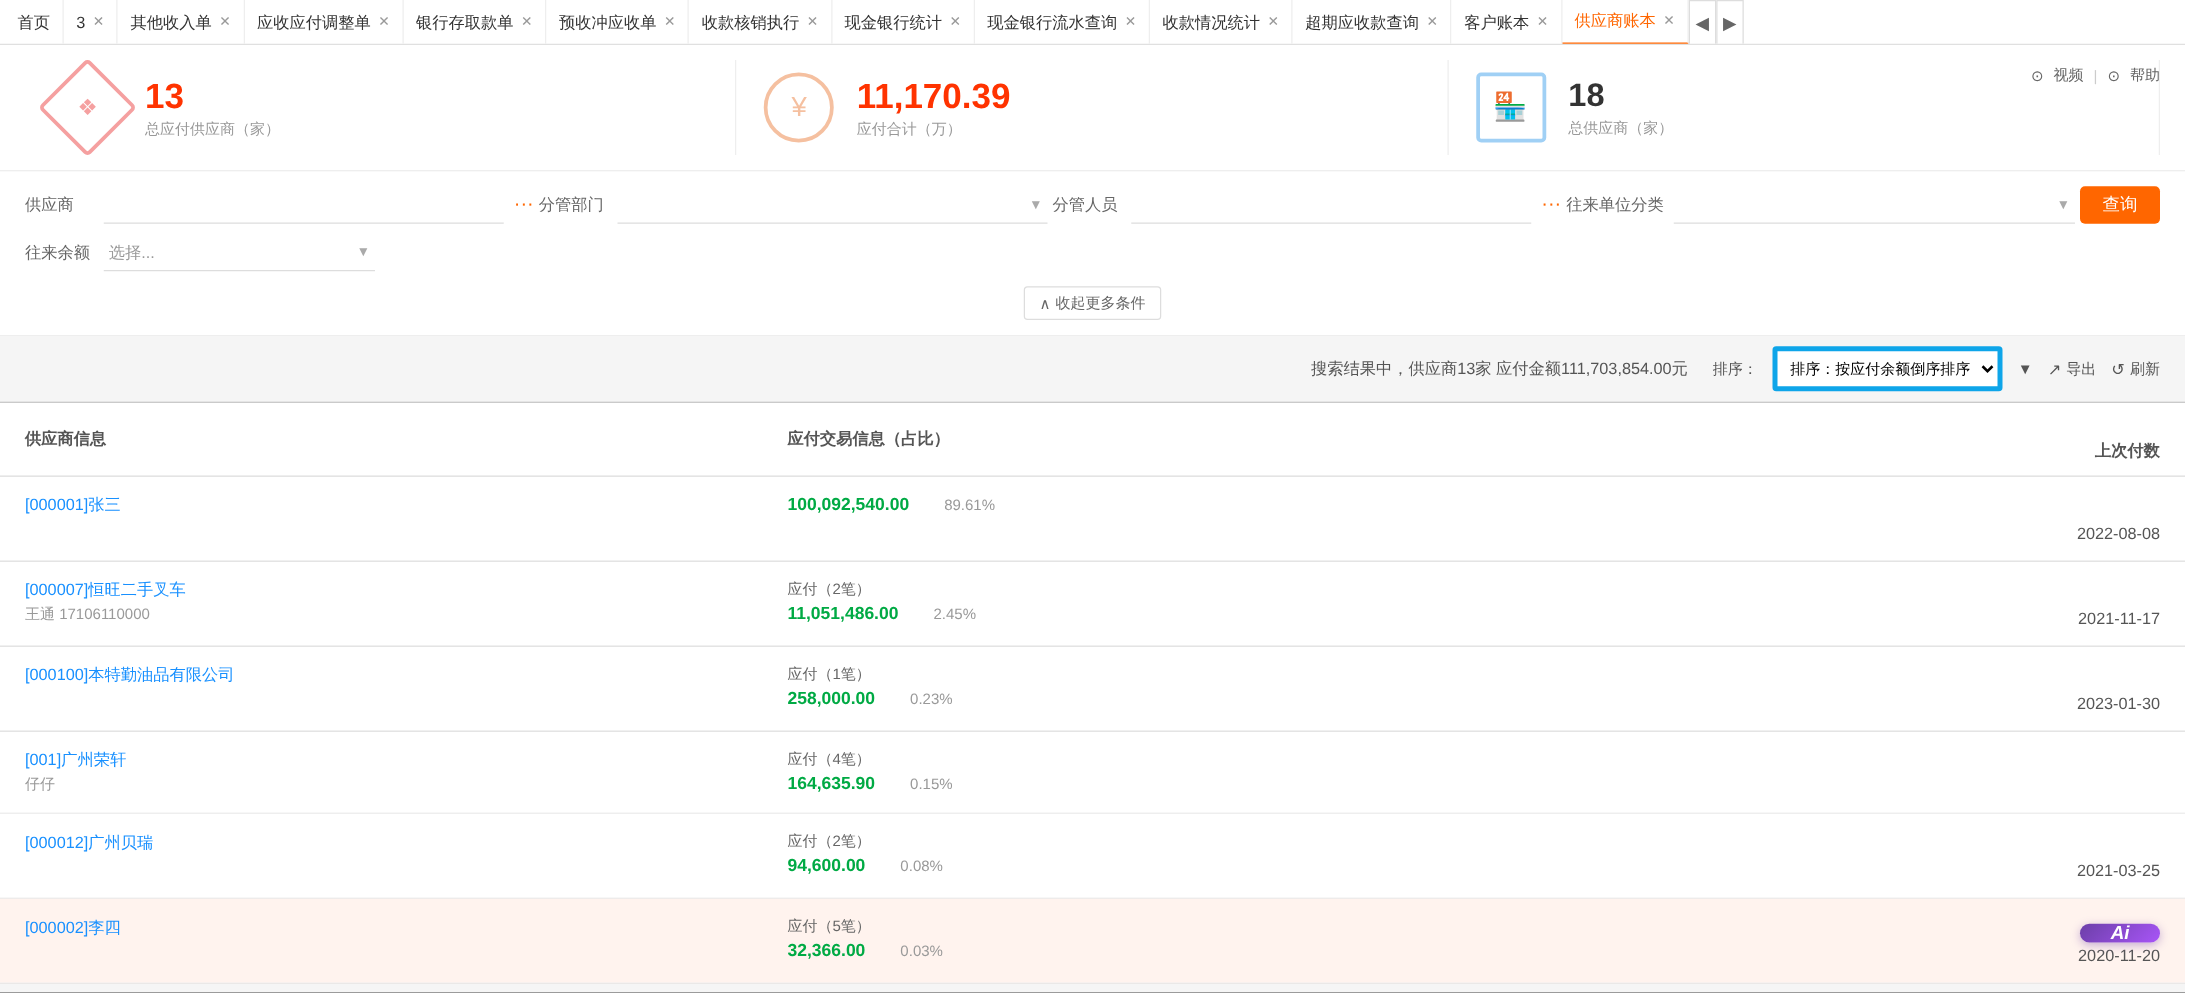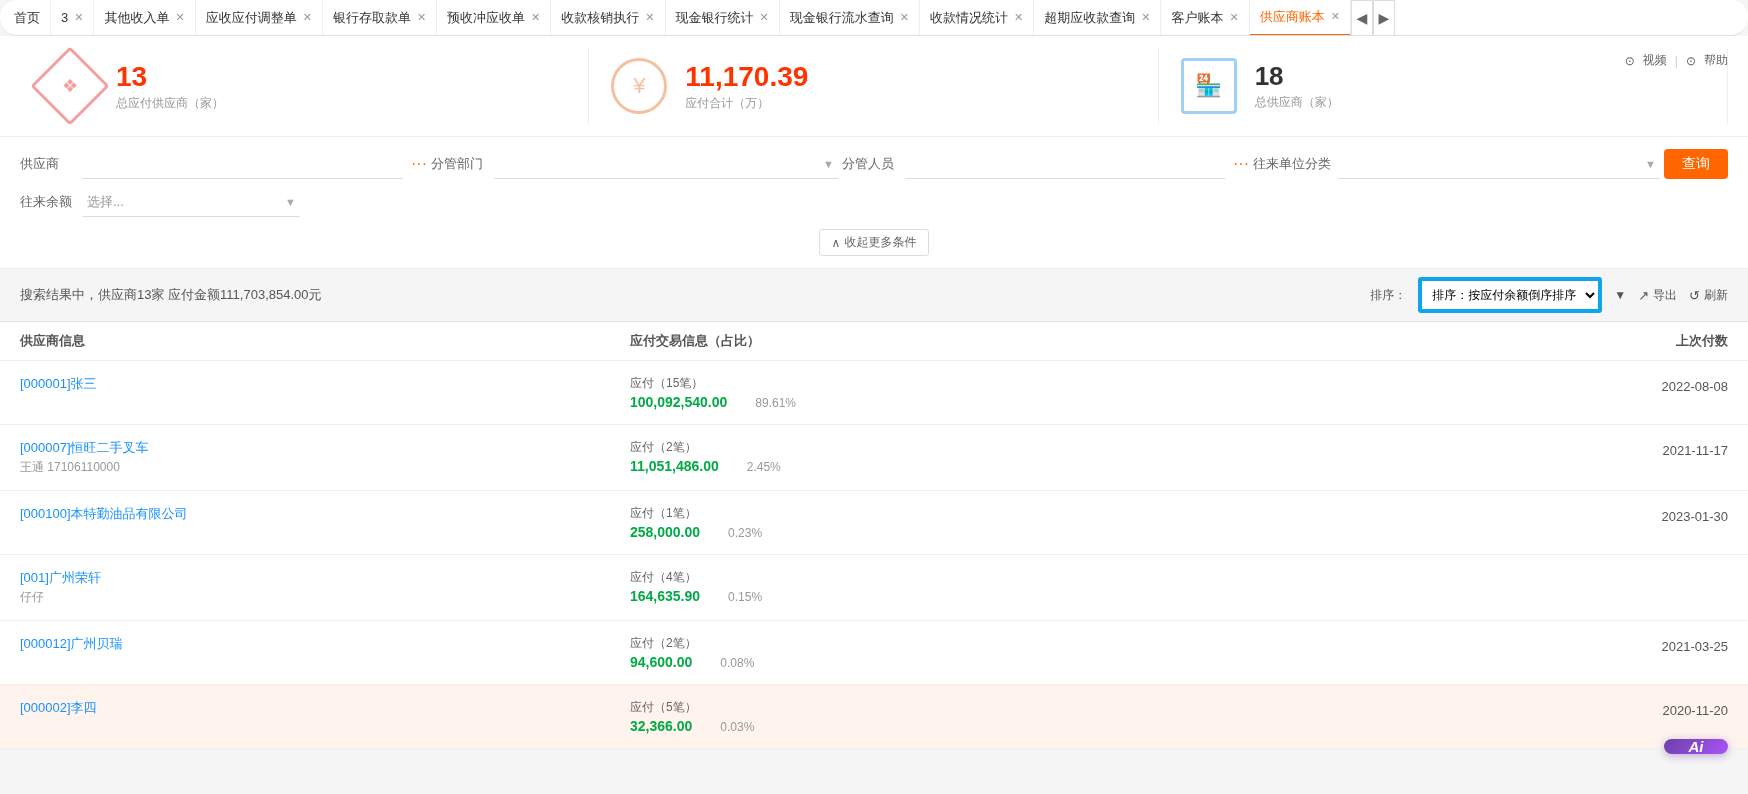--- a/index.html
+++ b/index.html
@@ -7,21 +7,20 @@
 
     
     .top-nav {
       background: #fff;
       border-bottom: 1px solid #e0e0e0;
       display: flex;
       align-items: center;
       height: 36px;
       padding: 0 4px;
       overflow: hidden;
-      border-radius: 17px;
     }
     .nav-tab {
       display: flex;
       align-items: center;
       padding: 0 10px;
       height: 36px;
       font-size: 13px;
       color: #333;
       border-right: 1px solid #eee;
       white-space: nowrap;
@@ -227,22 +226,23 @@
       margin: 4px auto 0;
       width: fit-content;
     }
 
     
     .results-bar {
       background: #f5f5f5;
       padding: 8px 20px;
       display: flex;
       align-items: center;
-      justify-content: space-between;
+      justify-content: flex-end;
       border-bottom: 1px solid #e0e0e0;
+      gap: 20px;
     }
     .results-info { font-size: 13px; color: #555; }
     .results-actions {
       display: flex;
       align-items: center;
       gap: 12px;
       font-size: 12px;
       color: #555;
     }
     .sort-select {
@@ -273,21 +273,21 @@
       align-items: center;
       padding: 10px 20px;
       border-bottom: 1px solid #eee;
       background: #fff;
       font-weight: bold;
       color: #555;
       font-size: 13px;
     }
     .col-supplier { flex: 2.5; }
     .col-transaction { flex: 3; }
-    .col-lastpay { flex: 1.5; text-align: right; }
+    .col-lastpay { flex: 1.5; text-align: right; margin-top: 20px; }
 
     .table-row {
       display: flex;
       align-items: flex-start;
       padding: 14px 20px;
       border-bottom: 1px solid #f0f0f0;
       background: #fff;
       cursor: pointer;
       transition: background 0.15s;
     }
@@ -514,21 +514,20 @@
     <div class="col-transaction">应付交易信息（占比）</div>
     <div class="col-lastpay">上次付数</div>
   </div>
 
   <div class="table-row">
     <div class="col-supplier supplier-name">
       <div><a href="#"><span>[000001]</span><span>张三</span></a></div>
       <div class="supplier-sub"></div>
     </div>
     <div class="col-transaction transaction-info">
-      <div class="tx-label">应付（15笔）</div>
       <div class="tx-row">
         <div class="tx-amount"><a href="#">100,092,540.00</a></div>
         <span class="tx-percent">89.61%</span>
       </div>
     </div>
     <div class="col-lastpay last-pay">2022-08-08</div>
   </div>
 
   <div class="table-row">
     <div class="col-supplier supplier-name">

